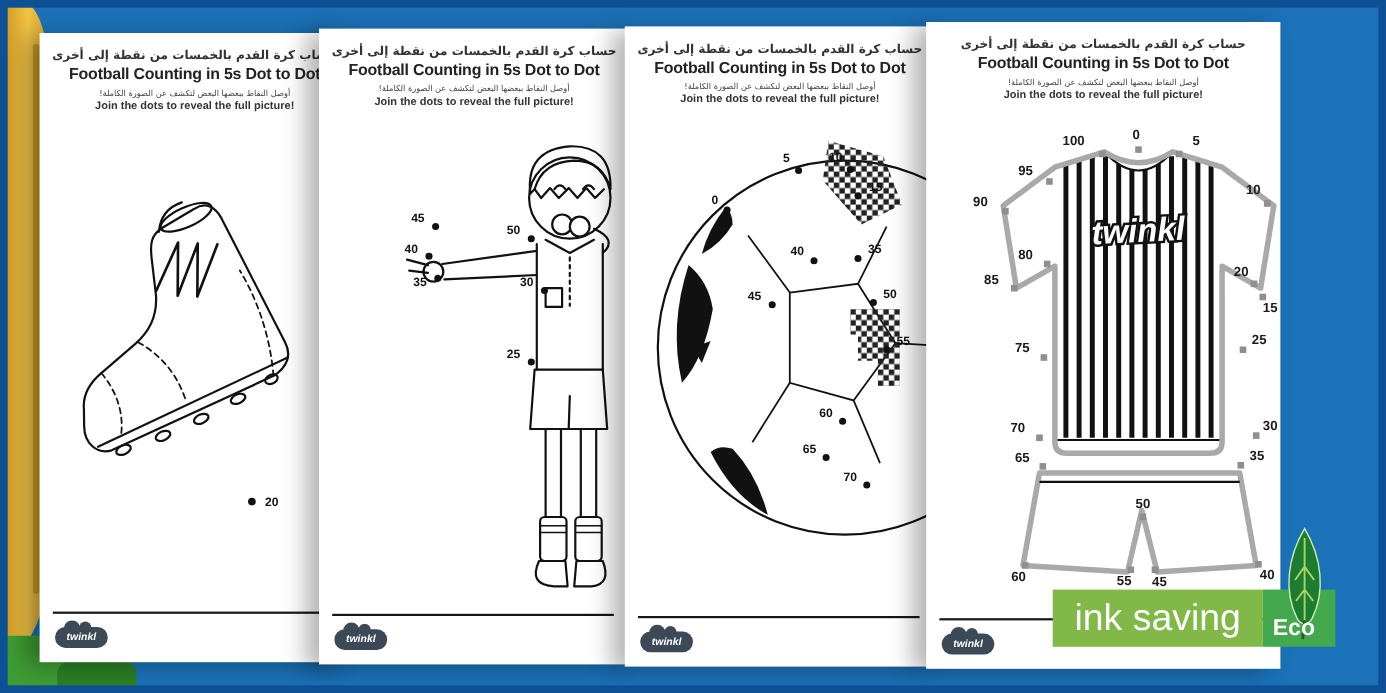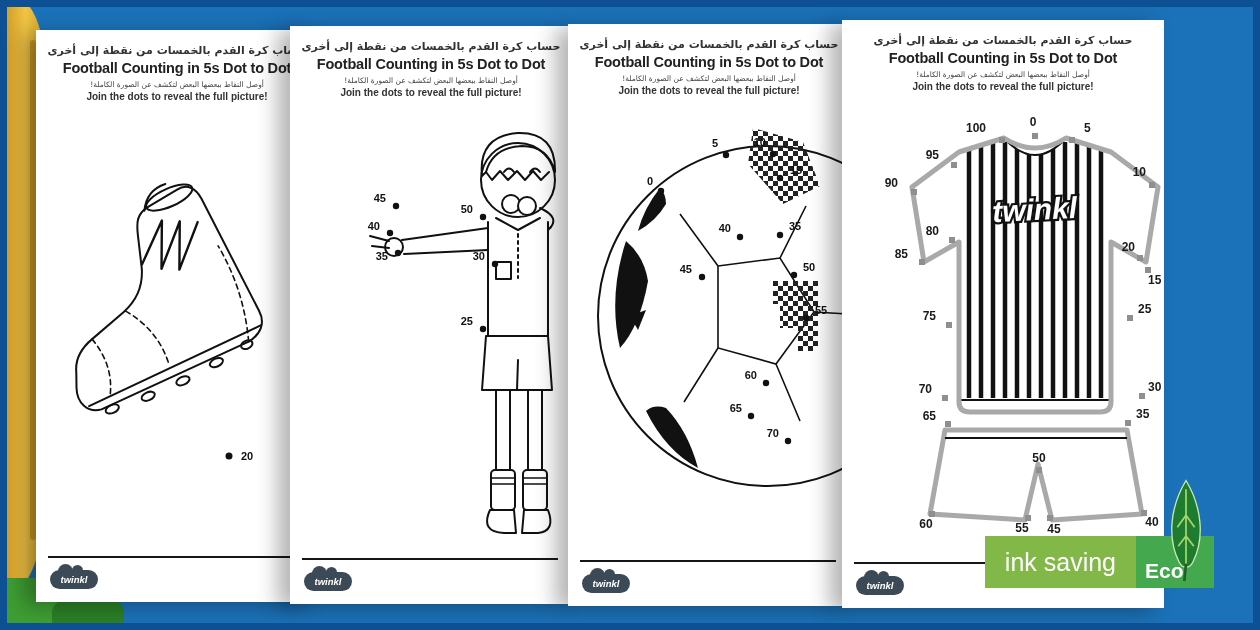--- a/index.html
+++ b/index.html
@@ -41,23 +41,23 @@
                  background:#3b4a56; top:-5px; left:22px; }
   .twinkl-logo span { position:relative; z-index:1; color:#fff; font-style:italic; font-weight:bold; font-size:9.5px; }
 
   
   svg text { font-family:"Liberation Sans", sans-serif; }
   .dl { font-size:11px; font-weight:bold; fill:#111; }
   .dl4 { font-size:12px; font-weight:bold; fill:#1a1a1a; }
 
   
   .banner { position:absolute; right:46px; bottom:42px; height:52px; display:flex; z-index:20; }
-  .banner-ink { background:#82b848; color:#fff; font-size:25px; display:flex; align-items:center;
+  .banner-ink { background:#82b848; color:#fff; font-size:34px; display:flex; align-items:center;
                 padding:0 20px; height:52px; }
-  .banner-eco { position:relative; width:78px; height:52px; background:#44a94e;text-decoration:underline; }
+  .banner-eco { position:relative; width:66px; height:52px; background:#44a94e;text-decoration:underline; }
   .banner-eco .eco-word { position:absolute; left:9px; bottom:5px; color:#fff; font-size:21px; font-weight:bold; }
   .leaf-svg { position:absolute; right:2px; bottom:0; width:52px; height:118px; overflow:visible; }
 </style>
 </head>
 <body>
 
 <div class="canvas">
 
   <div class="trophy"></div>
   <div class="grass"></div>

